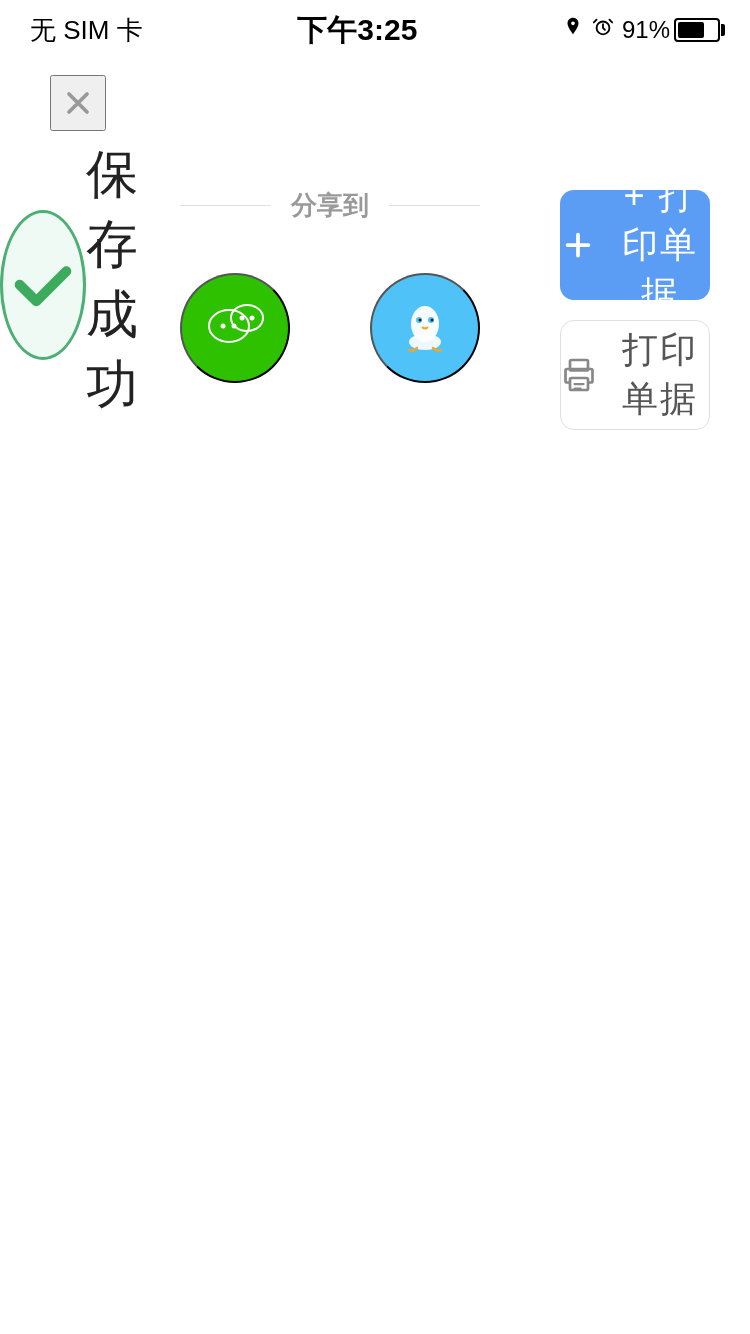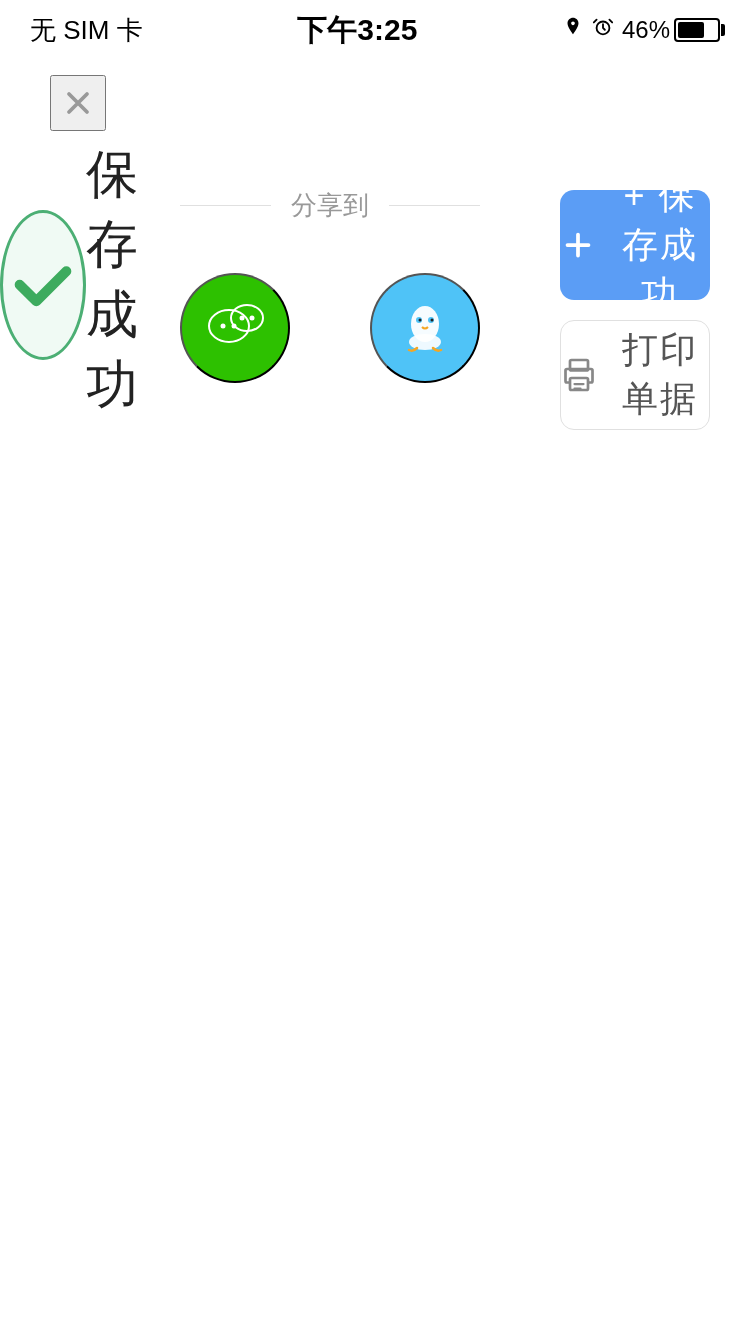--- a/index.html
+++ b/index.html
@@ -125,20 +125,21 @@
       color: #222;
       margin-bottom: 60px;
       letter-spacing: 2px;
     }
 
     
     .share-section {
       width: 100%;
       padding: 0 40px;
       margin-bottom: 50px;
+      font-weight: bold;
     }
     .share-divider {
       display: flex;
       align-items: center;
       gap: 20px;
       margin-bottom: 50px;
     }
     .share-divider .line {
       flex: 1;
       height: 1px;
@@ -249,21 +250,21 @@
       </svg>
     </span>
     <span>
       <svg width="22" height="22" viewBox="0 0 24 24" fill="none">
         <circle cx="12" cy="13" r="7" stroke="#000" stroke-width="2" fill="none"></circle>
         <path d="M12 9v4l2 2" stroke="#000" stroke-width="2" stroke-linecap="round"></path>
         <path d="M5 4L2 7M19 4l3 3" stroke="#000" stroke-width="2" stroke-linecap="round"></path>
       </svg>
     </span>
     <div class="battery-container">
-      <span class="battery-text">46%</span>
+      <span class="battery-text">91%</span>
       <div class="battery-icon">
         <div class="battery-fill"></div>
       </div>
     </div>
   </div>
 </div>
 
 <button class="close-btn">
   <svg viewBox="0 0 24 24" fill="none">
     <path d="M18 6L6 18M6 6l12 12" stroke="#999" stroke-width="2.5" stroke-linecap="round"></path>
@@ -324,21 +325,21 @@
   </div>
 
   <div class="buttons-section">
 
     <button class="btn-primary">
       <span class="btn-icon">
         <svg viewBox="0 0 24 24" fill="none">
           <path d="M12 5v14M5 12h14" stroke="#fff" stroke-width="2.5" stroke-linecap="round"></path>
         </svg>
       </span>
-      <span>+ 保存成功</span>
+      <span>+ 打印单据</span>
     </button>
 
     <button class="btn-secondary">
       <span class="btn-icon">
         <svg viewBox="0 0 24 24" fill="none">
           <rect x="6" y="2" width="12" height="7" rx="1" stroke="#888" stroke-width="1.8"></rect>
           <path d="M6 17H4a1 1 0 01-1-1V9a1 1 0 011-1h16a1 1 0 011 1v7a1 1 0 01-1 1h-2" stroke="#888" stroke-width="1.8"></path>
           <rect x="6" y="14" width="12" height="8" rx="1" stroke="#888" stroke-width="1.8"></rect>
           <path d="M9 18h6M9 21h4" stroke="#888" stroke-width="1.5" stroke-linecap="round"></path>
         </svg>

